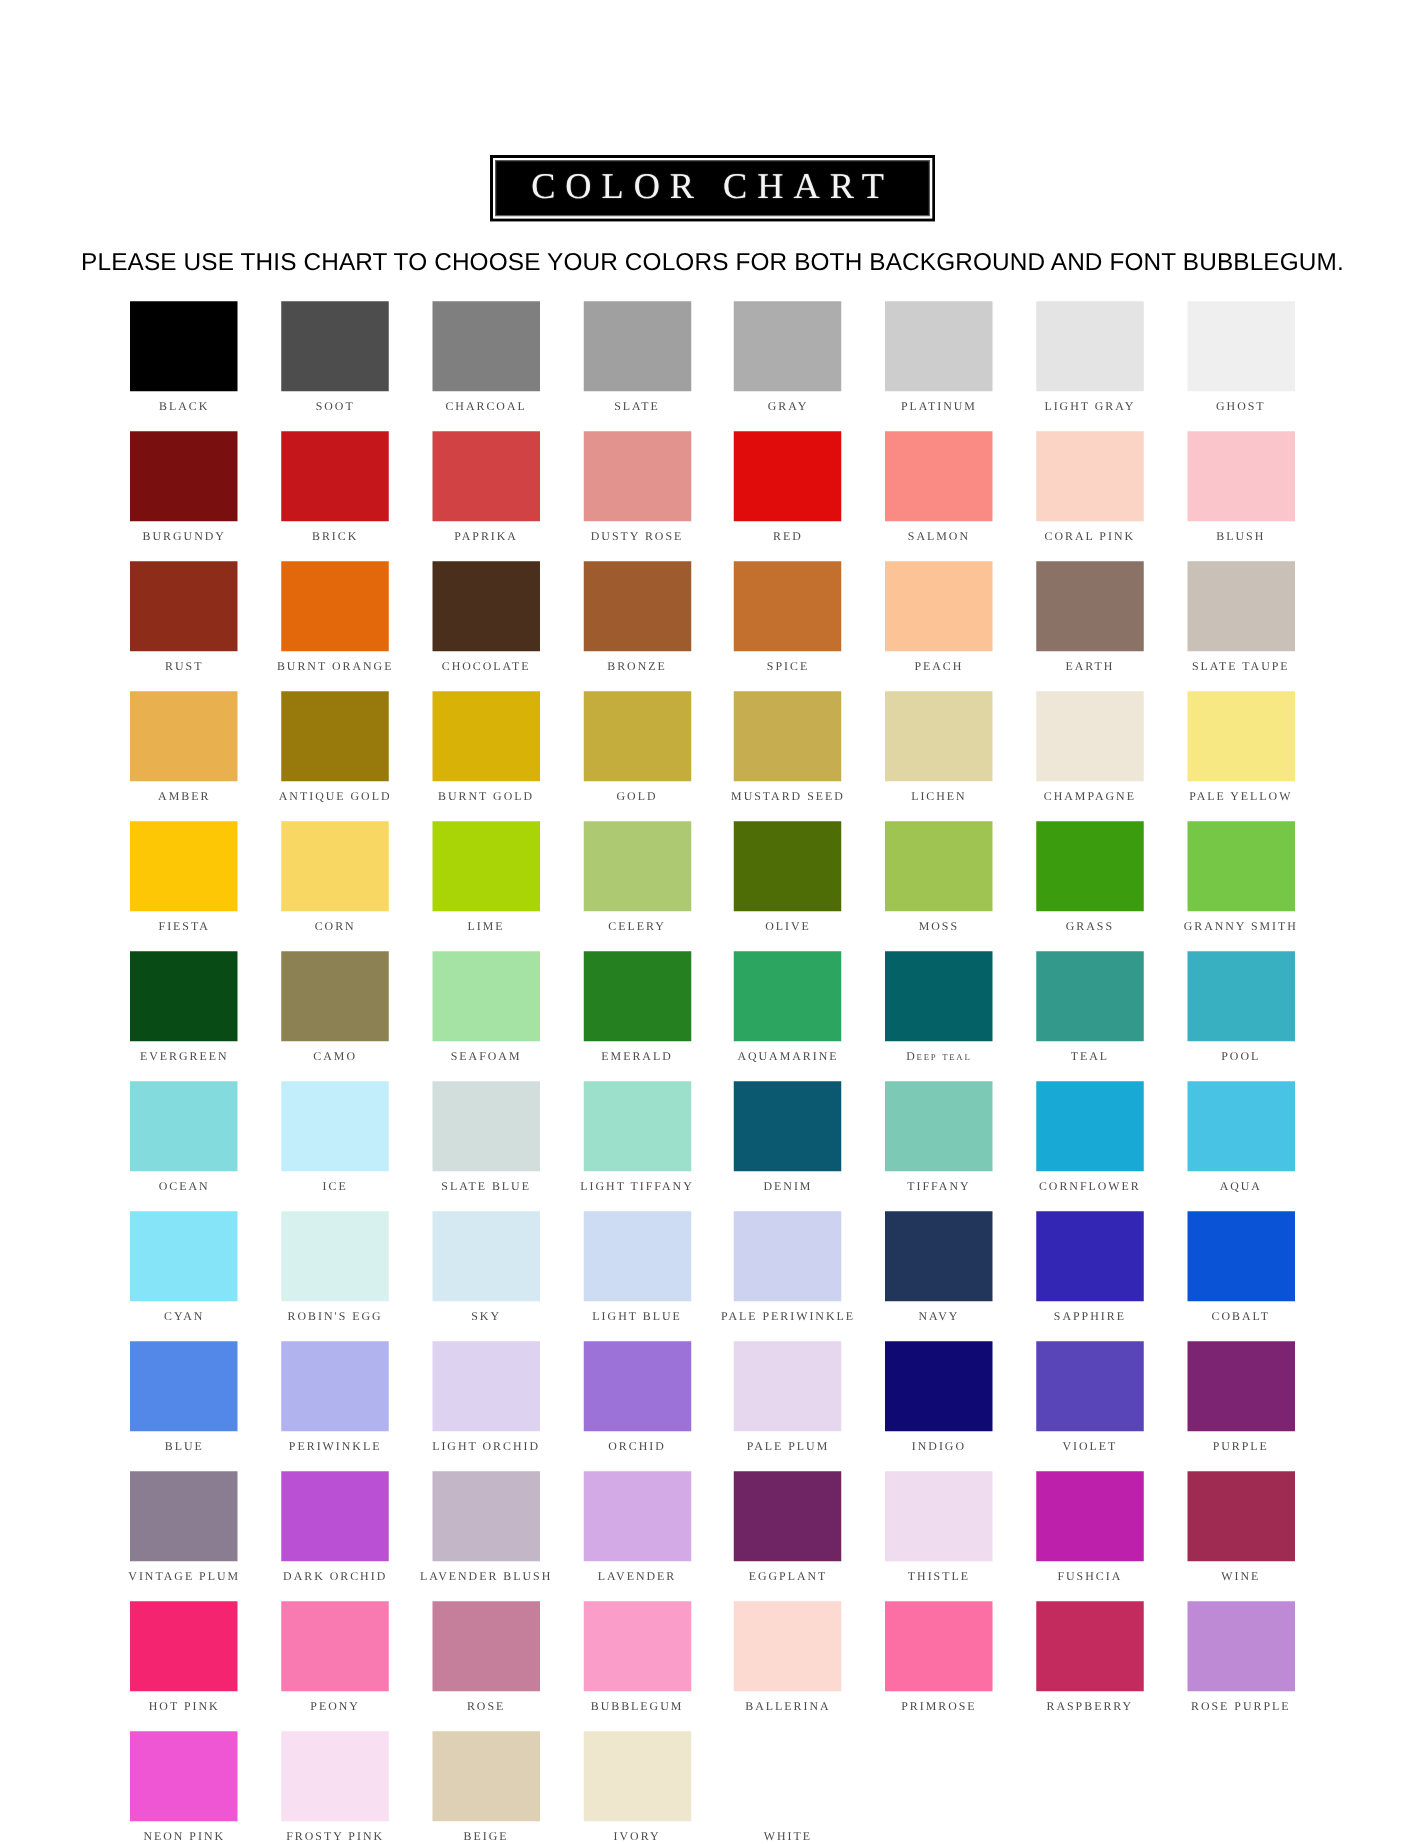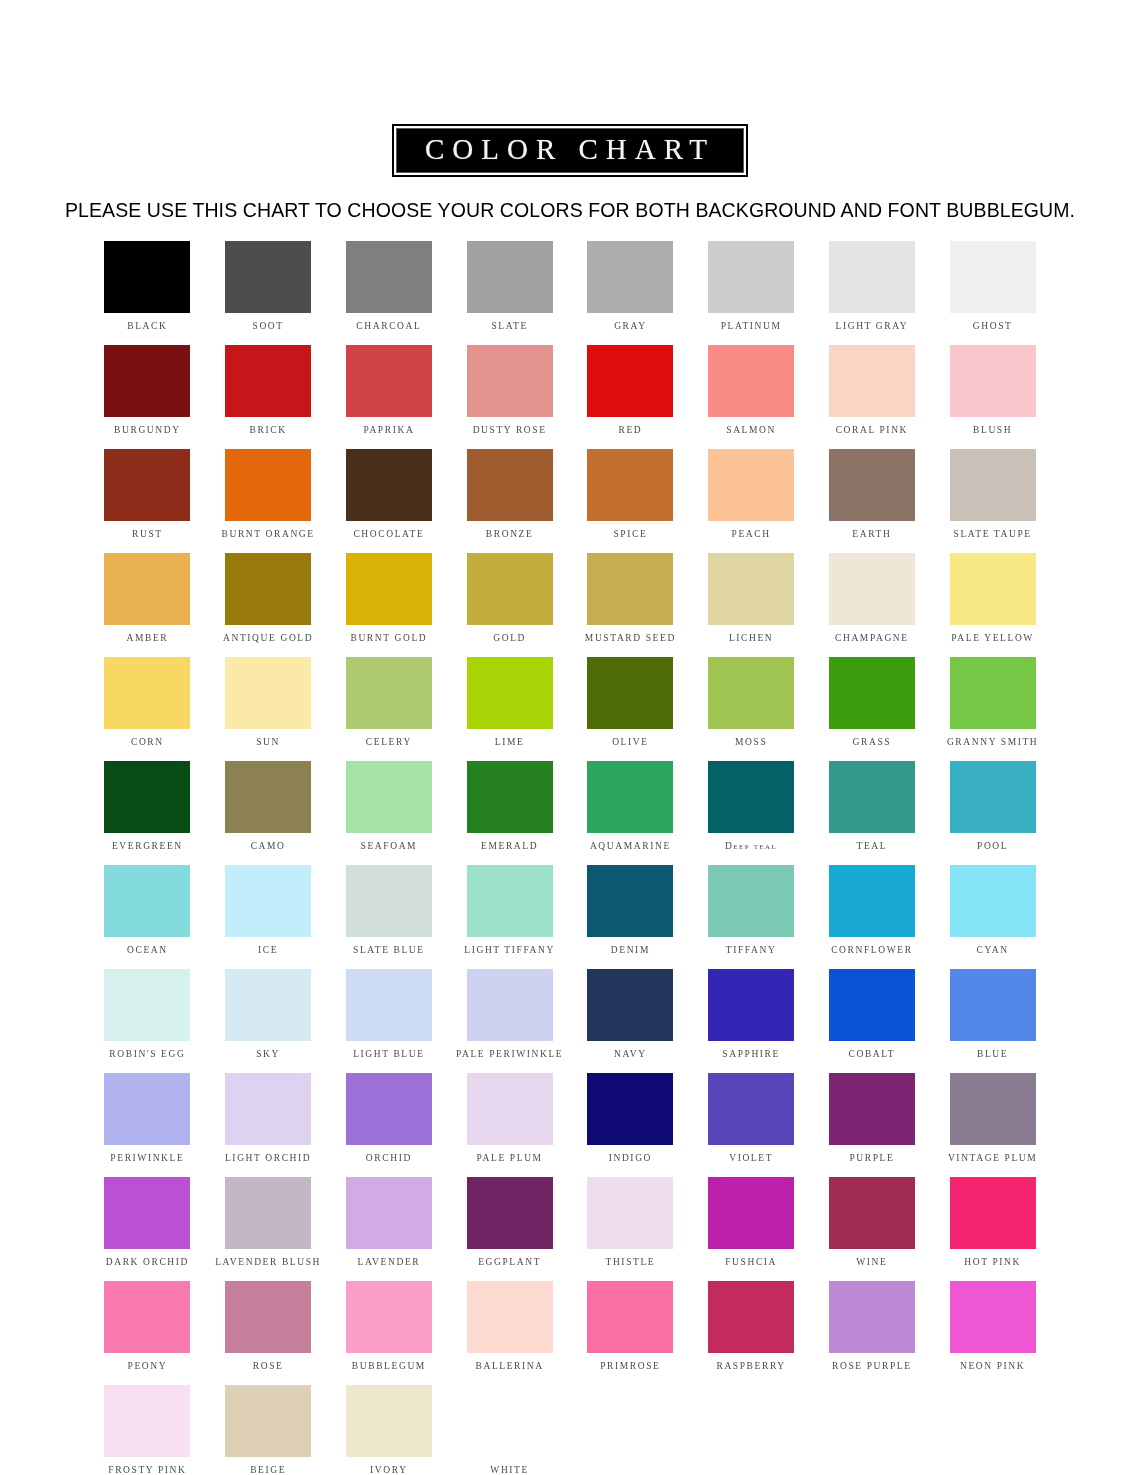--- a/index.html
+++ b/index.html
@@ -242,36 +242,36 @@
       </div>
       <div class="cell">
         <div class="swatch" style="background: rgb(238, 231, 215);"></div>
         <div class="swatch-label">CHAMPAGNE</div>
       </div>
       <div class="cell">
         <div class="swatch" style="background: rgb(247, 232, 132);"></div>
         <div class="swatch-label">PALE YELLOW</div>
       </div>
       <div class="cell">
+        <div class="swatch" style="background: rgb(253, 199, 6);"></div>
+        <div class="swatch-label">FIESTA</div>
+      </div>
+      <div class="cell">
         <div class="swatch" style="background: rgb(248, 215, 98);"></div>
         <div class="swatch-label">CORN</div>
       </div>
       <div class="cell">
-        <div class="swatch" style="background: rgb(251, 233, 168);"></div>
-        <div class="swatch-label">SUN</div>
+        <div class="swatch" style="background: rgb(169, 212, 5);"></div>
+        <div class="swatch-label">LIME</div>
       </div>
       <div class="cell">
         <div class="swatch" style="background: rgb(173, 202, 114);"></div>
         <div class="swatch-label">CELERY</div>
       </div>
       <div class="cell">
-        <div class="swatch" style="background: rgb(169, 212, 5);"></div>
-        <div class="swatch-label">LIME</div>
-      </div>
-      <div class="cell">
         <div class="swatch" style="background: rgb(79, 109, 7);"></div>
         <div class="swatch-label">OLIVE</div>
       </div>
       <div class="cell">
         <div class="swatch" style="background: rgb(160, 196, 82);"></div>
         <div class="swatch-label">MOSS</div>
       </div>
       <div class="cell">
         <div class="swatch" style="background: rgb(59, 156, 13);"></div>
         <div class="swatch-label">GRASS</div>
@@ -334,20 +334,24 @@
       </div>
       <div class="cell">
         <div class="swatch" style="background: rgb(124, 201, 182);"></div>
         <div class="swatch-label">TIFFANY</div>
       </div>
       <div class="cell">
         <div class="swatch" style="background: rgb(24, 170, 212);"></div>
         <div class="swatch-label">CORNFLOWER</div>
       </div>
       <div class="cell">
+        <div class="swatch" style="background: rgb(72, 195, 227);"></div>
+        <div class="swatch-label">AQUA</div>
+      </div>
+      <div class="cell">
         <div class="swatch" style="background: rgb(134, 228, 249);"></div>
         <div class="swatch-label">CYAN</div>
       </div>
       <div class="cell">
         <div class="swatch" style="background: rgb(215, 242, 238);"></div>
         <div class="swatch-label">ROBIN'S EGG</div>
       </div>
       <div class="cell">
         <div class="swatch" style="background: rgb(212, 233, 242);"></div>
         <div class="swatch-label">SKY</div>

